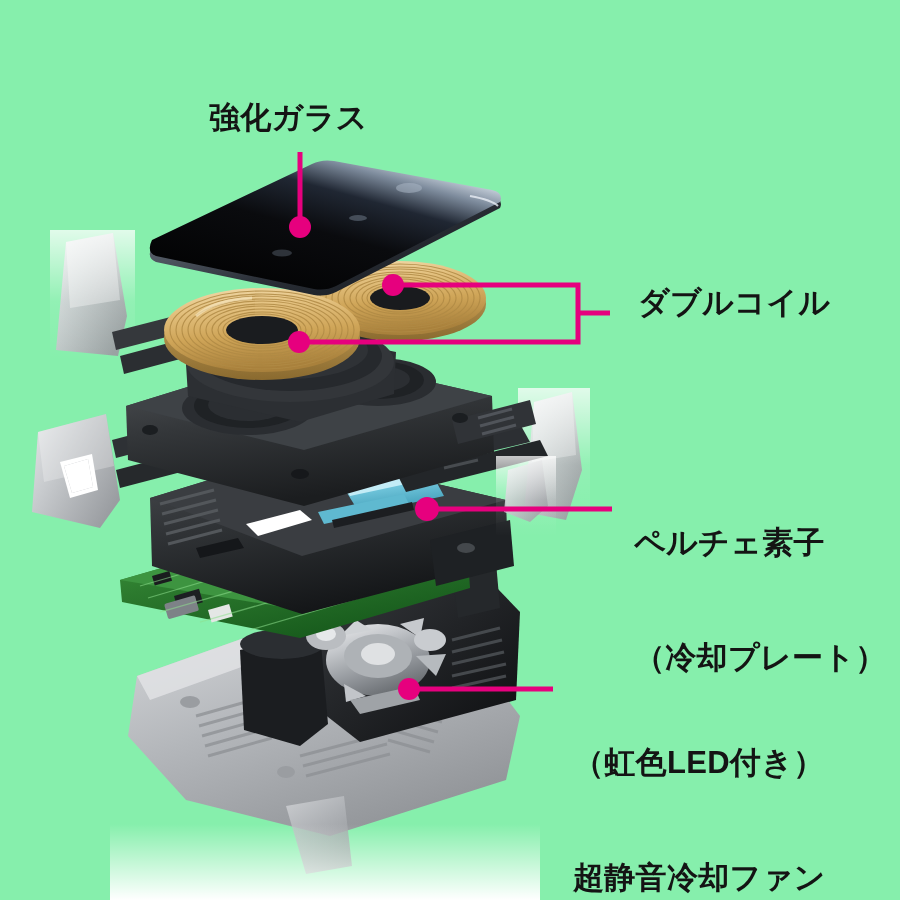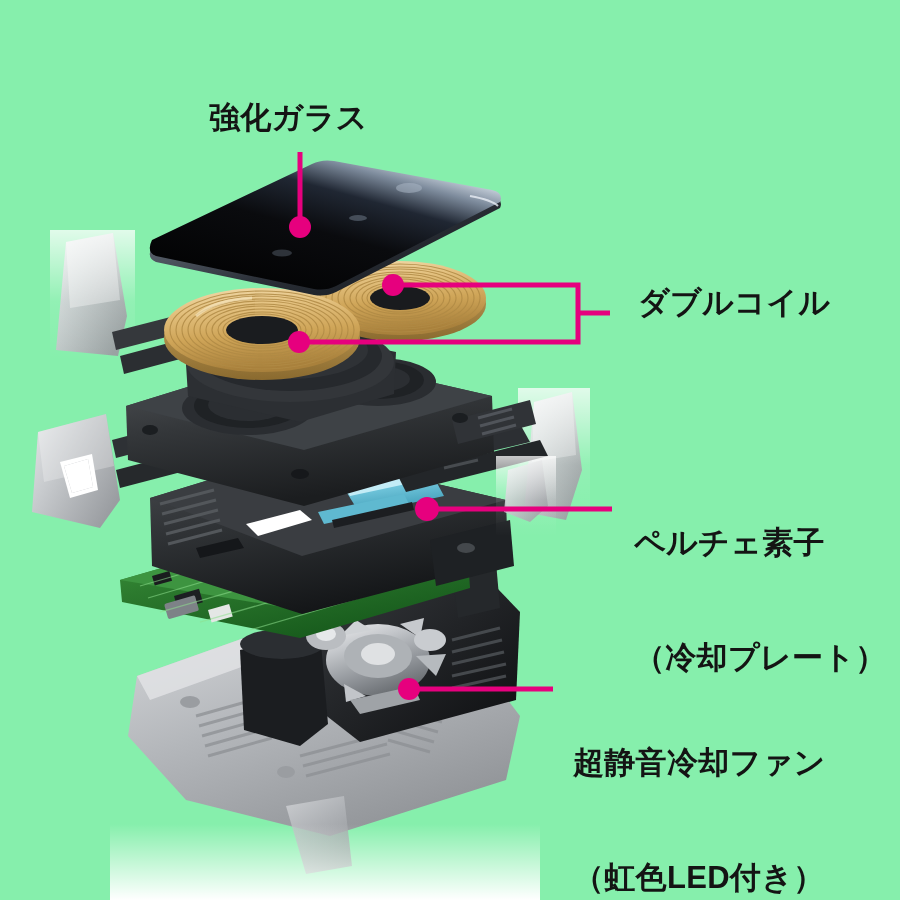--- a/index.html
+++ b/index.html
@@ -406,17 +406,17 @@
   <div class="callout-label lbl-glass">強化ガラス</div>
 
   <div class="callout-label lbl-peltier">
     <div>ペルチェ素子</div>
     <div>（冷却プレート）</div>
   </div>
 
   <div class="callout-label lbl-coil">ダブルコイル</div>
 
   <div class="callout-label lbl-fan">
+    <div>（虹色LED付き）</div>
     <div>超静音冷却ファン</div>
-    <div>（虹色LED付き）</div>
   </div>
 
 </div>
 
 </body></html>

